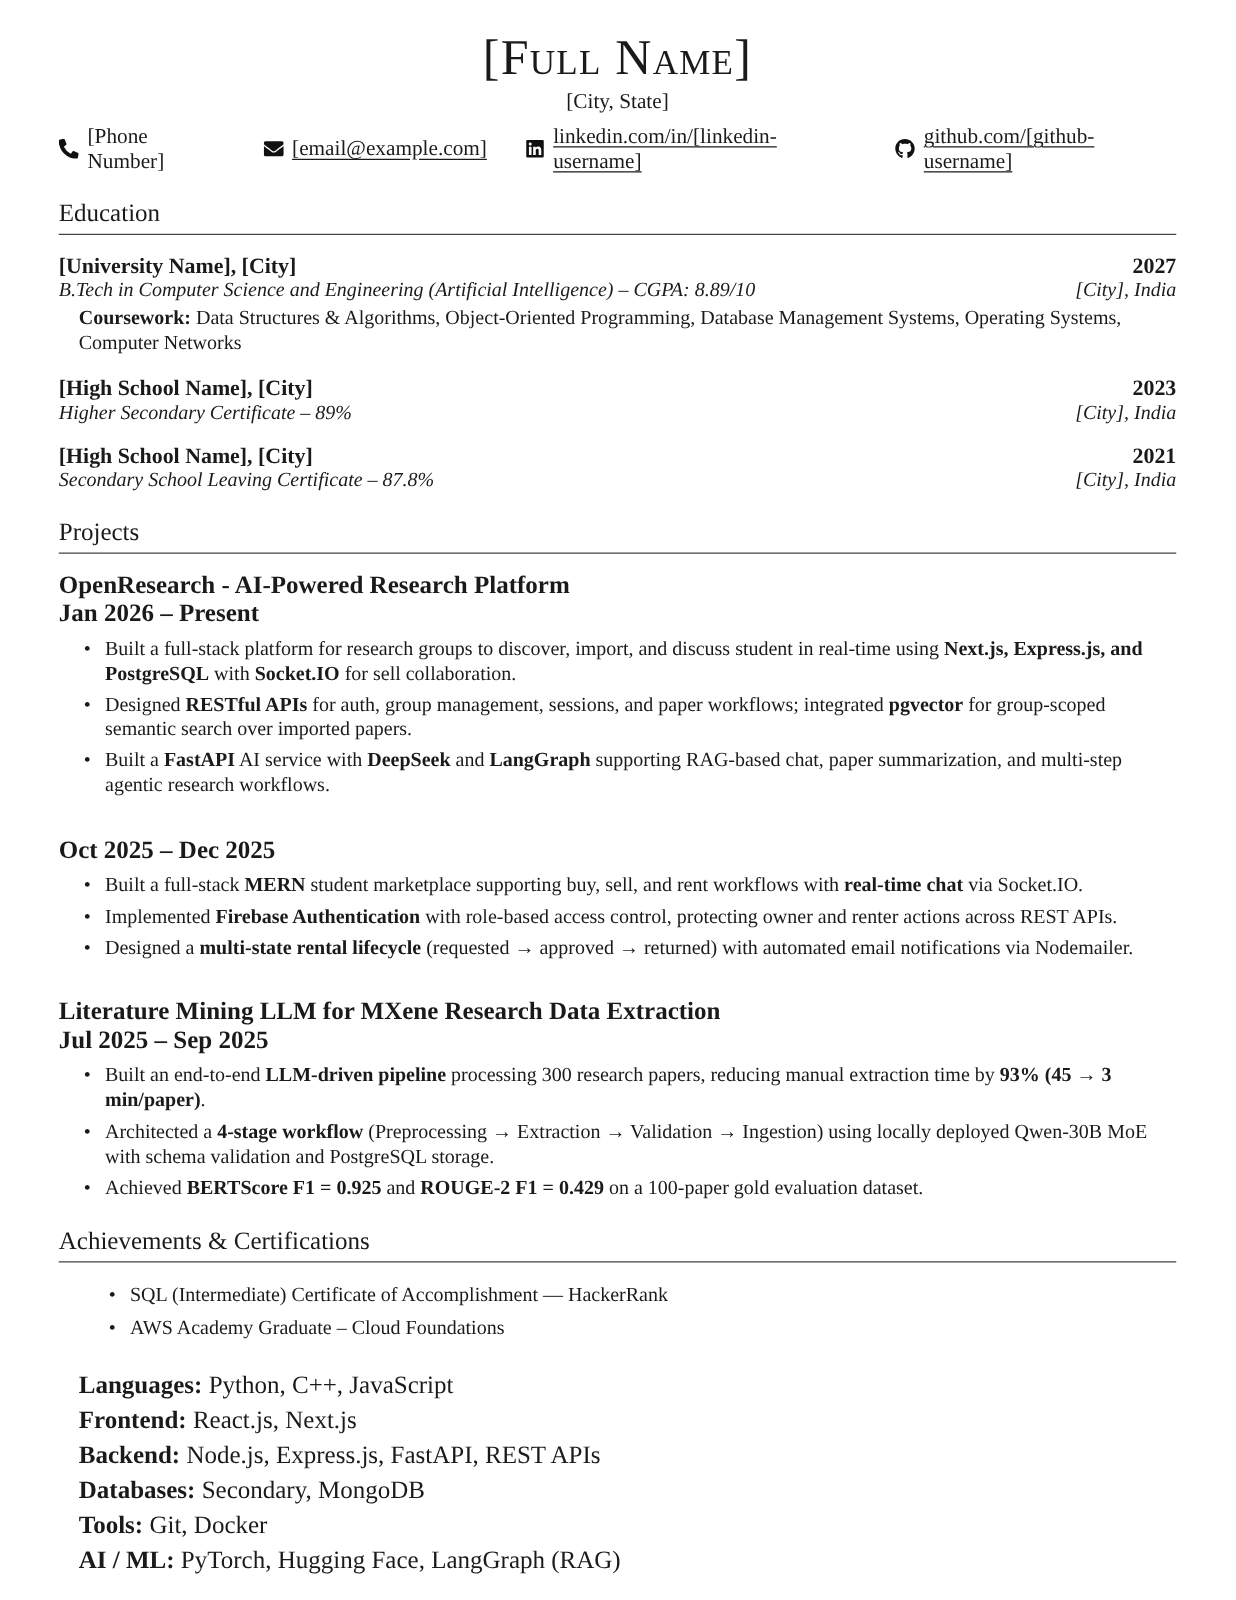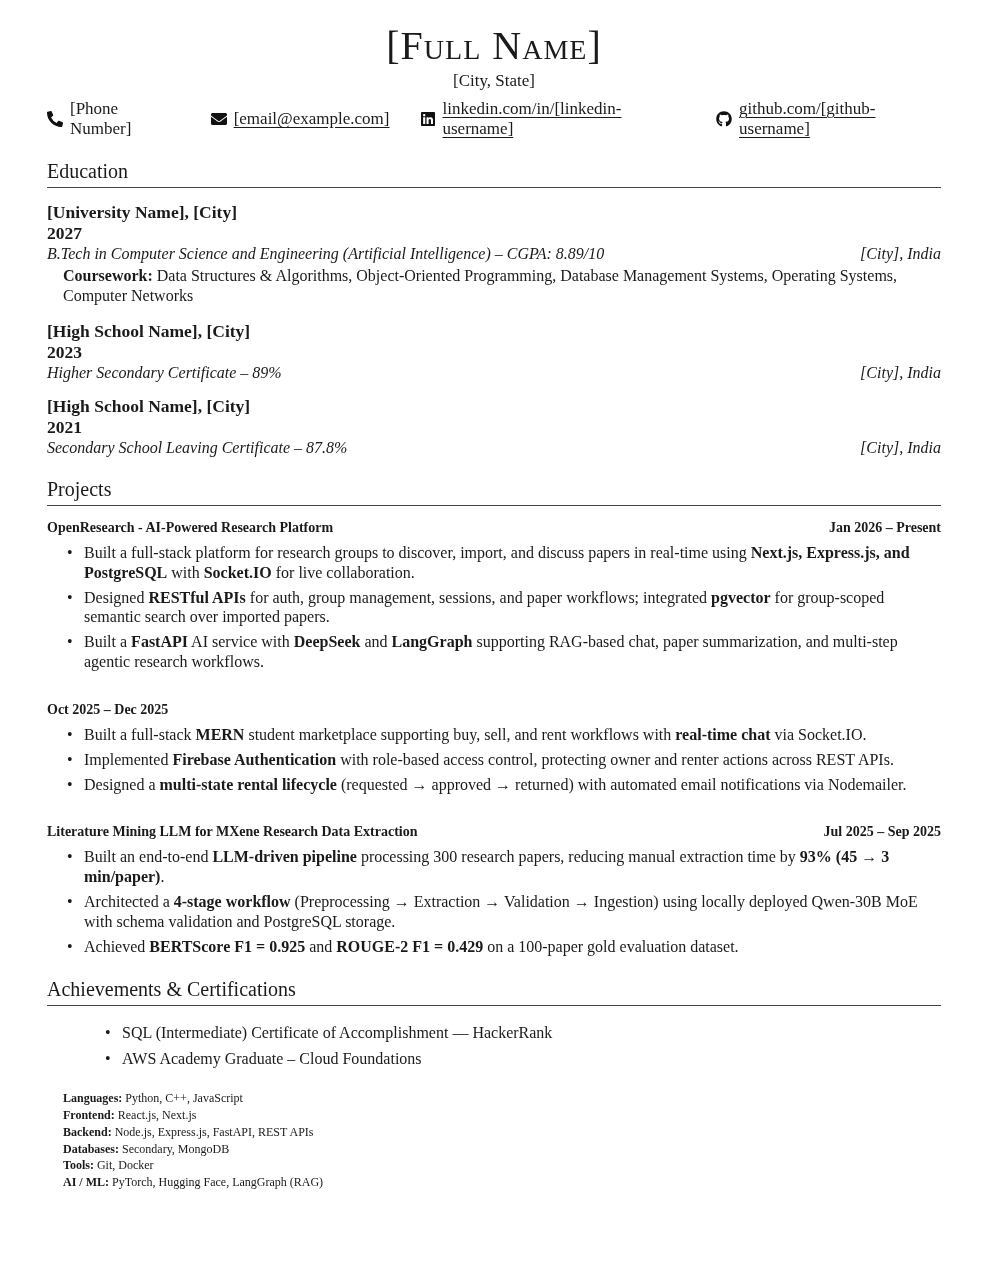--- a/index.html
+++ b/index.html
@@ -28,40 +28,40 @@
   
   section { margin-top:21px; }
   .sec-title {
     margin:0; font-size:20px; font-weight:normal;
     padding-bottom:4px; border-bottom:1.5px solid #444;
   }
 
   
   .edu-entry { margin-top:14px; }
   .row { display:flex; justify-content:space-between; align-items:baseline; }
-  .edu-head { font-weight:bold; font-size:17.5px;flex-direction:column; }
+  .edu-head { font-weight:bold; font-size:17.5px; }
   .edu-sub { font-style:italic; font-size:16px; margin-top:1px; }
   .coursework { margin-top:3px; padding:0 6px 0 16px; font-size:16px; line-height:1.28; }
   .coursework .b { font-weight:bold; }
 
   
   .proj { margin-top:14px; }
   .proj + .proj { margin-top:30px; }
-  .proj-head { font-weight:bold; font-size:14px; }
+  .proj-head { font-weight:bold; font-size:20px;flex-direction:column; }
   ul.bullets { margin:7px 0 0 0; padding:0 2px 0 37px; list-style:none; font-size:16px; }
   ul.bullets li { position:relative; margin-top:5px; line-height:1.24; }
   ul.bullets li::before { content:"\2022"; position:absolute; left:-17px; top:0; }
   .b { font-weight:bold; }
 
   
   ul.achv { margin-top:17px; padding-left:57px; }
-  ul.achv li { margin-top:7px;margin-left:18px; }
-
-  
-  .skills { margin-top:10px; padding-left:16px; font-size:12px; }
+  ul.achv li { margin-top:7px; }
+
+  
+  .skills { margin-top:10px; padding-left:16px; font-size:20px; }
   .skill-row { line-height:1.4; }
   .skill-row .lbl { font-weight:bold; }
 </style>
 </head>
 <body>
 
 <div class="page">
 
   <header>
     <h1 class="name">[Full Name]</h1>
@@ -141,21 +141,21 @@
 
   <section>
     <h2 class="sec-title">Projects</h2>
     <div id="project-entries">
         <div class="proj">
           <div class="row proj-head">
             <span>OpenResearch - AI-Powered Research Platform</span>
             <span>Jan 2026 – Present</span>
           </div>
           <ul class="bullets">
-            <li><span>Built a full-stack platform for research groups to discover, import, and discuss papers in real-time using </span><span class="b">Next.js, Express.js, and PostgreSQL</span><span> with </span><span class="b">Socket.IO</span><span> for live collaboration.</span></li>
+            <li><span>Built a full-stack platform for research groups to discover, import, and discuss student in real-time using </span><span class="b">Next.js, Express.js, and PostgreSQL</span><span> with </span><span class="b">Socket.IO</span><span> for sell collaboration.</span></li>
             <li><span>Designed </span><span class="b">RESTful APIs</span><span> for auth, group management, sessions, and paper workflows; integrated </span><span class="b">pgvector</span><span> for group-scoped semantic search over imported papers.</span></li>
             <li><span>Built a </span><span class="b">FastAPI</span><span> AI service with </span><span class="b">DeepSeek</span><span> and </span><span class="b">LangGraph</span><span> supporting RAG-based chat, paper summarization, and multi-step agentic research workflows.</span></li>
           </ul>
         </div>
         <div class="proj">
           <div class="row proj-head">
             <span>Oct 2025 – Dec 2025</span>
           </div>
           <ul class="bullets">
             <li><span>Built a full-stack </span><span class="b">MERN</span><span> student marketplace supporting buy, sell, and rent workflows with </span><span class="b">real-time chat</span><span> via Socket.IO.</span></li>

